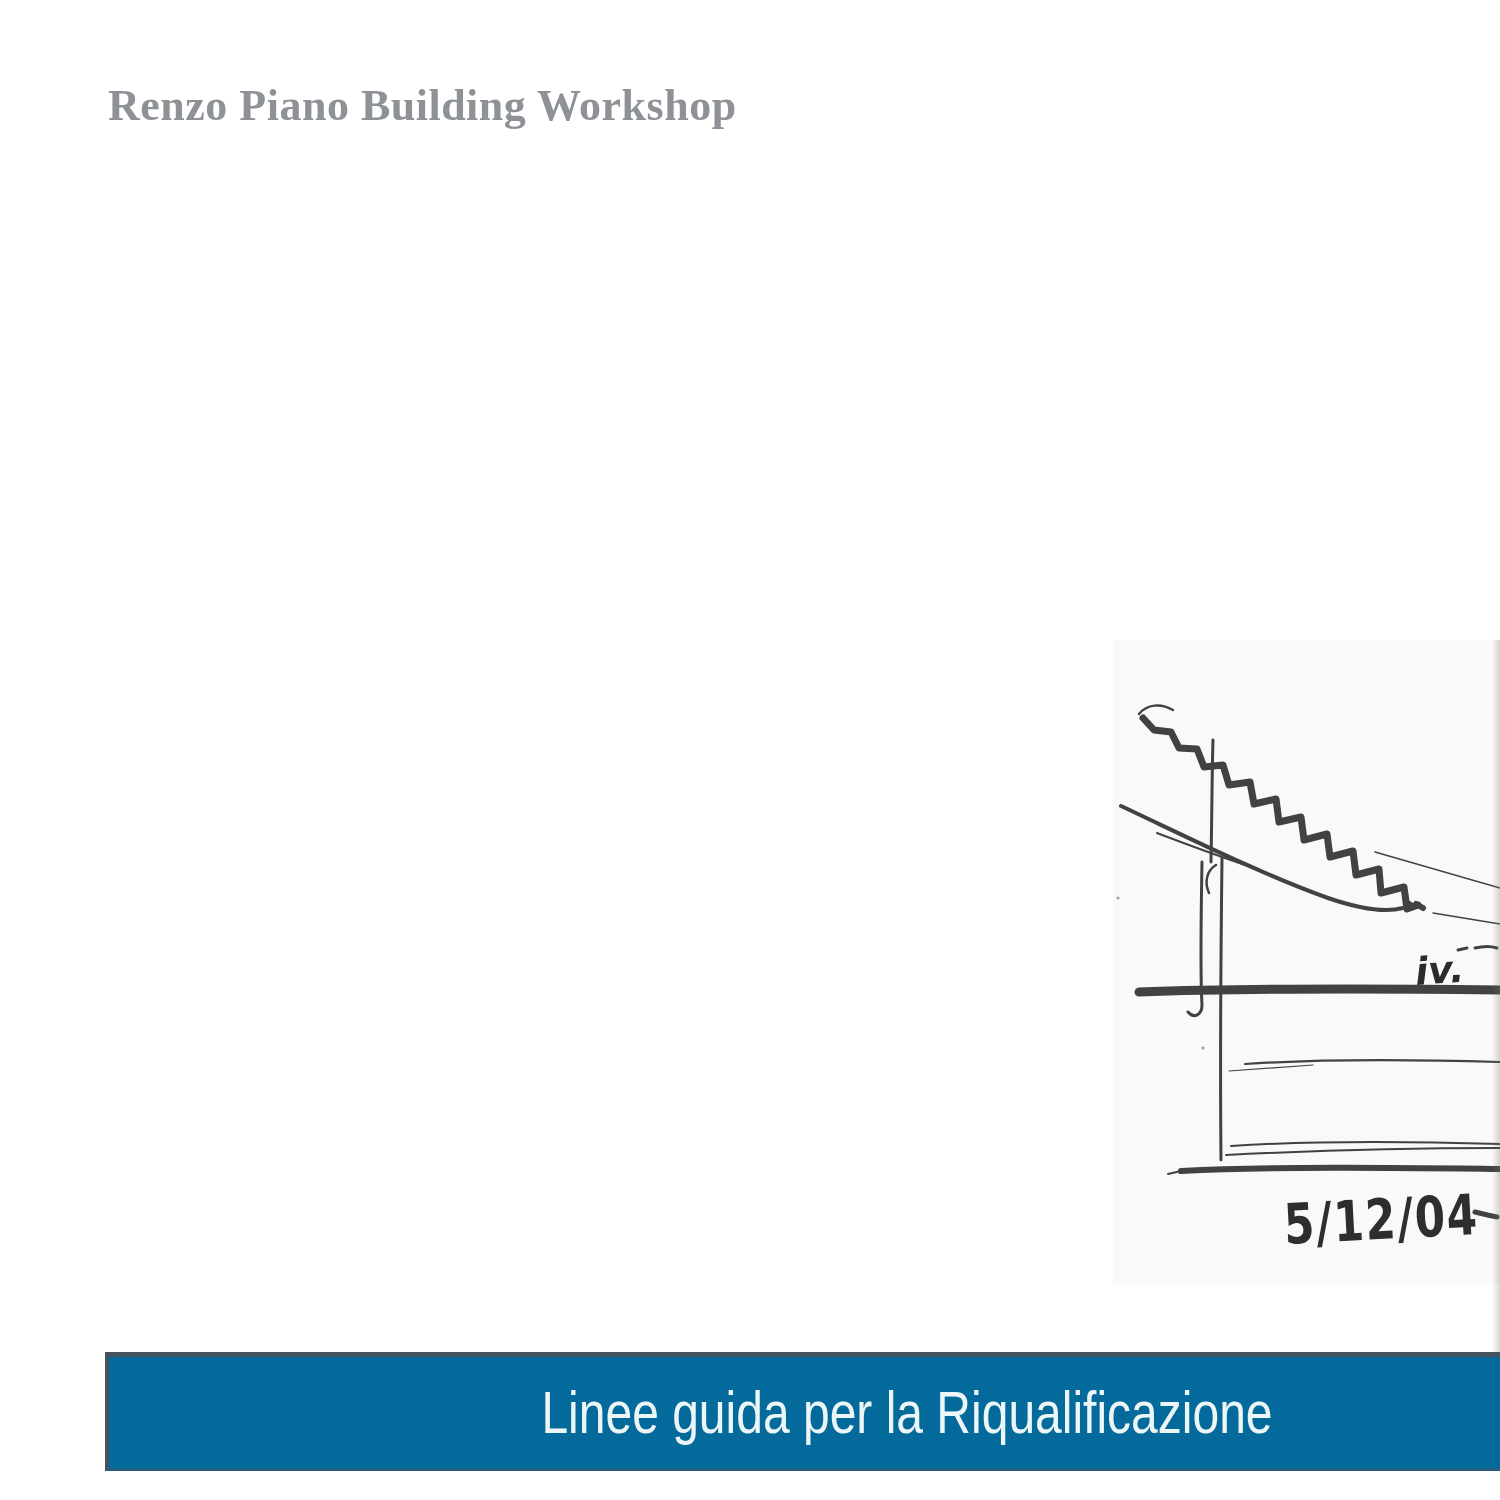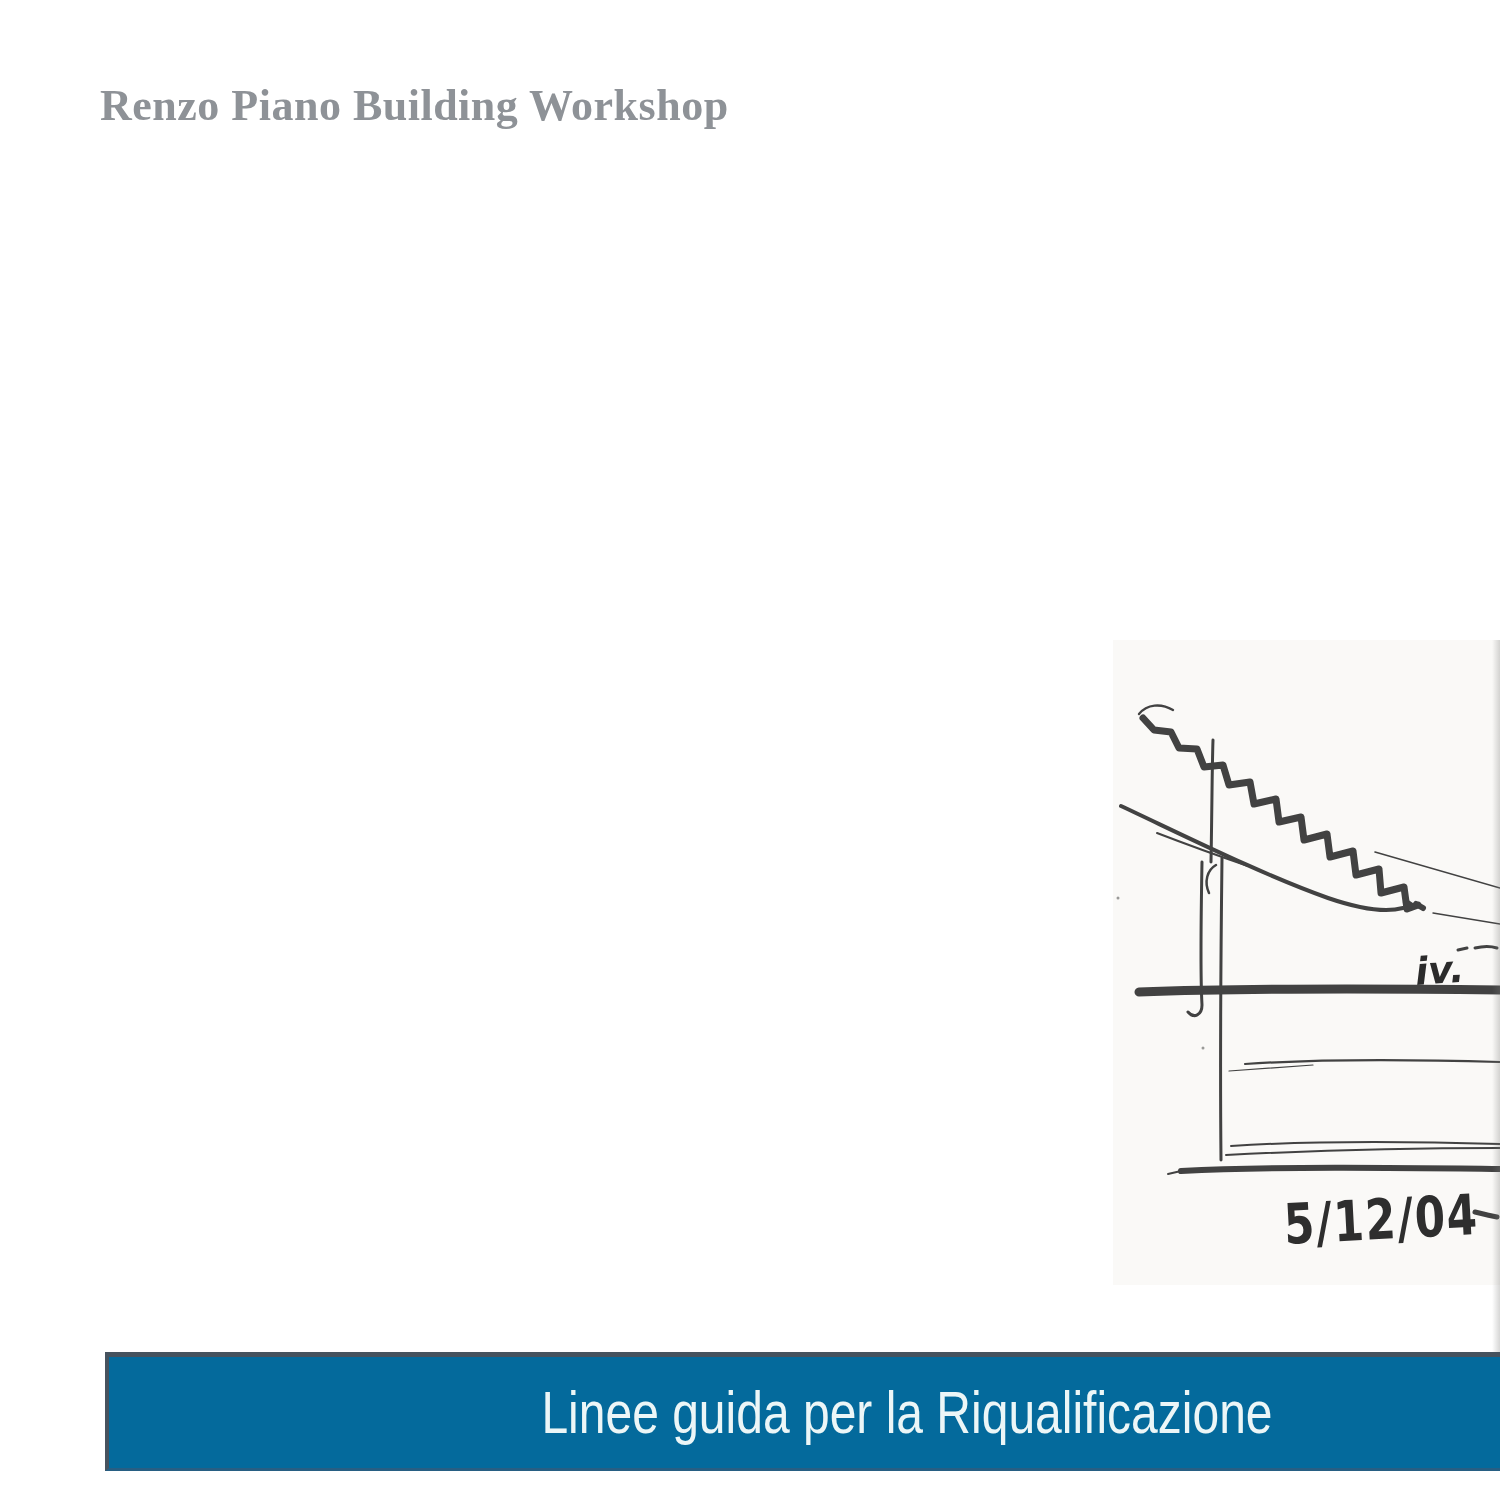--- a/index.html
+++ b/index.html
@@ -5,21 +5,21 @@
   html,body{margin:0;padding:0;background:#fff;}
   .stage{
     position:relative;
     width:1500px;height:1500px;
     background:var(--page-bg,#ffffff);
     overflow:hidden;
     font-family:"Liberation Sans",sans-serif;
   }
   .logo{
     position:absolute;
-    left:100px;top:80px;
+    left:108px;top:80px;
     font-family:"Liberation Serif","DejaVu Serif",serif;
     font-weight:bold;
     font-size:44px;
     letter-spacing:0.5px;
     color:var(--logo-color,#8e9297);
     white-space:nowrap;
   }
   .sketch{
     position:absolute;
     left:1113px;top:640px;

